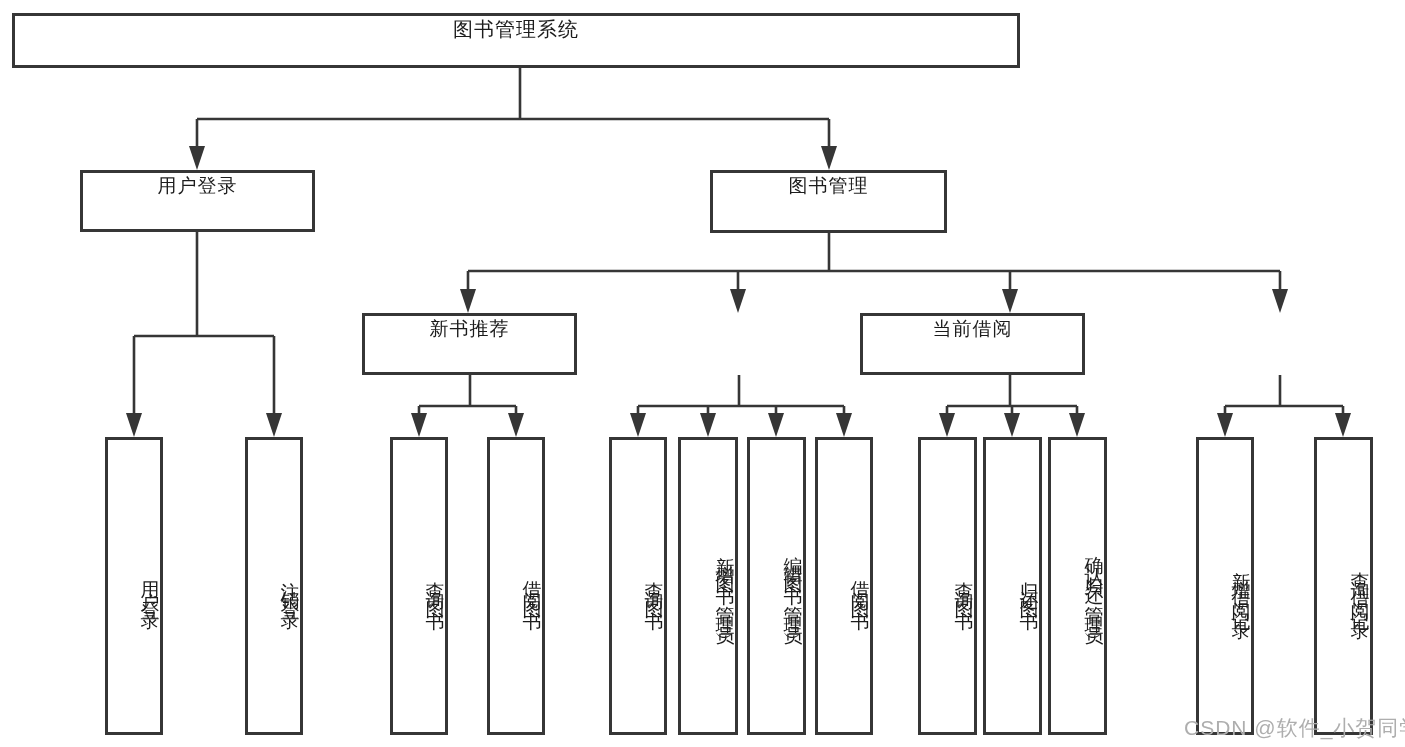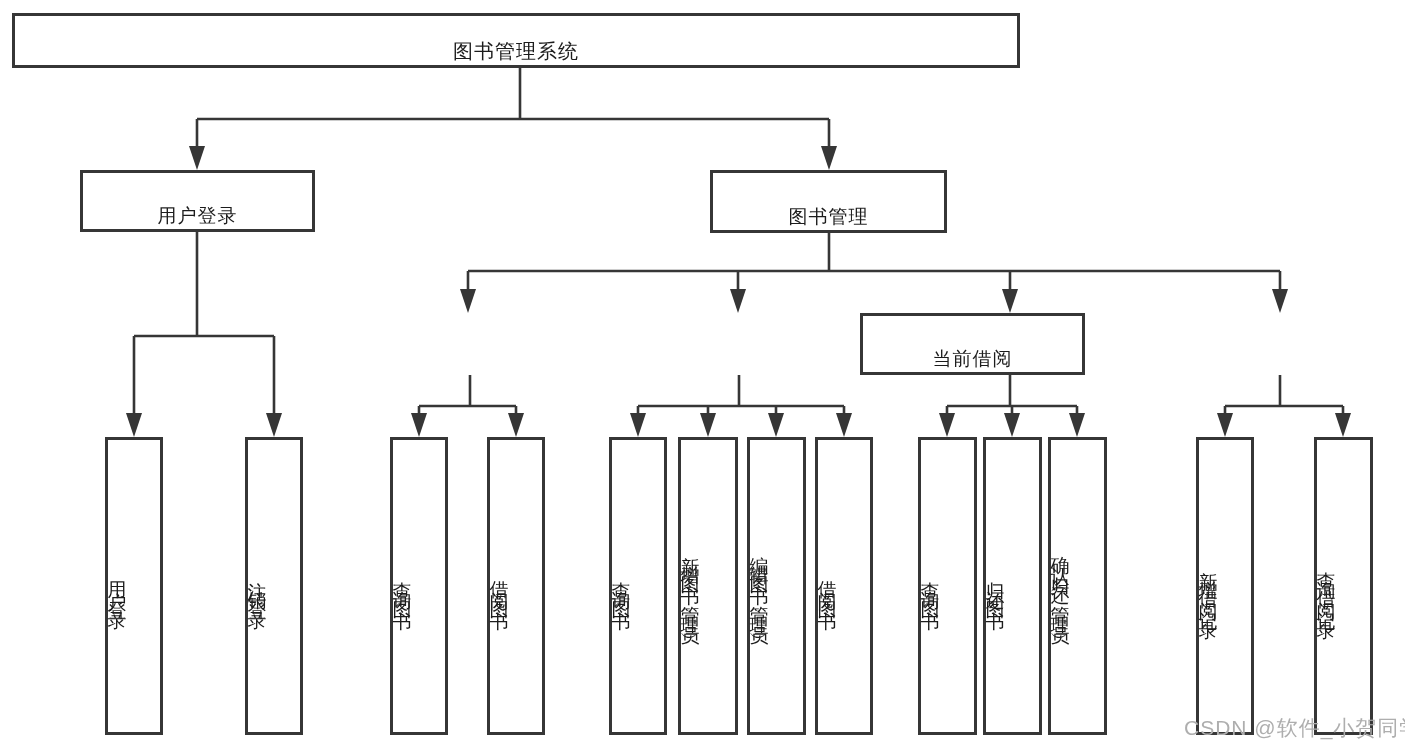--- a/index.html
+++ b/index.html
@@ -3,21 +3,21 @@
 <meta charset="utf-8">
 <style>
   html,body{margin:0;padding:0;background:#ffffff;}
   #stage{
     position:relative;width:1405px;height:747px;background:#ffffff;overflow:hidden;
     font-family:"Liberation Sans","DejaVu Sans",sans-serif;color:#1c1c1c;
   }
   #wires{position:absolute;left:0;top:0;width:1405px;height:747px;}
   .box{
     position:absolute;background:#ffffff;border:3px solid #363636;
-    box-sizing:border-box;display:flex;align-items:flex-end;justify-content:center;
+    box-sizing:border-box;display:flex;align-items:flex-start;justify-content:center;
     text-align:center;
   }
   .h{font-size:19px;letter-spacing:1px;}
   .root{font-size:20px;}
   .v{
     writing-mode:vertical-rl;text-orientation:mixed;
     font-size:19px;letter-spacing:10px;line-height:1;
   }
   .watermark{
     position:absolute;left:1184px;top:714px;
@@ -76,20 +76,23 @@
     <span>图书管理系统</span>
   </div>
 
   <div class="box h" style="left:80px;top:170px;width:235px;height:62px">
     <span>用户登录</span>
   </div>
   <div class="box h" style="left:710px;top:170px;width:237px;height:63px">
     <span>图书管理</span>
   </div>
 
+  <div class="box h" style="left:362px;top:313px;width:215px;height:62px">
+    <span>新书推荐</span>
+  </div>
   <div class="box h" style="left:860px;top:313px;width:225px;height:62px">
     <span>当前借阅</span>
   </div>
 
   <div class="box v" style="left:105px;top:437px;width:58px;height:298px">
     <span>用户登录</span>
   </div>
   <div class="box v" style="left:245px;top:437px;width:58px;height:298px">
     <span>注销登录</span>
   </div>

